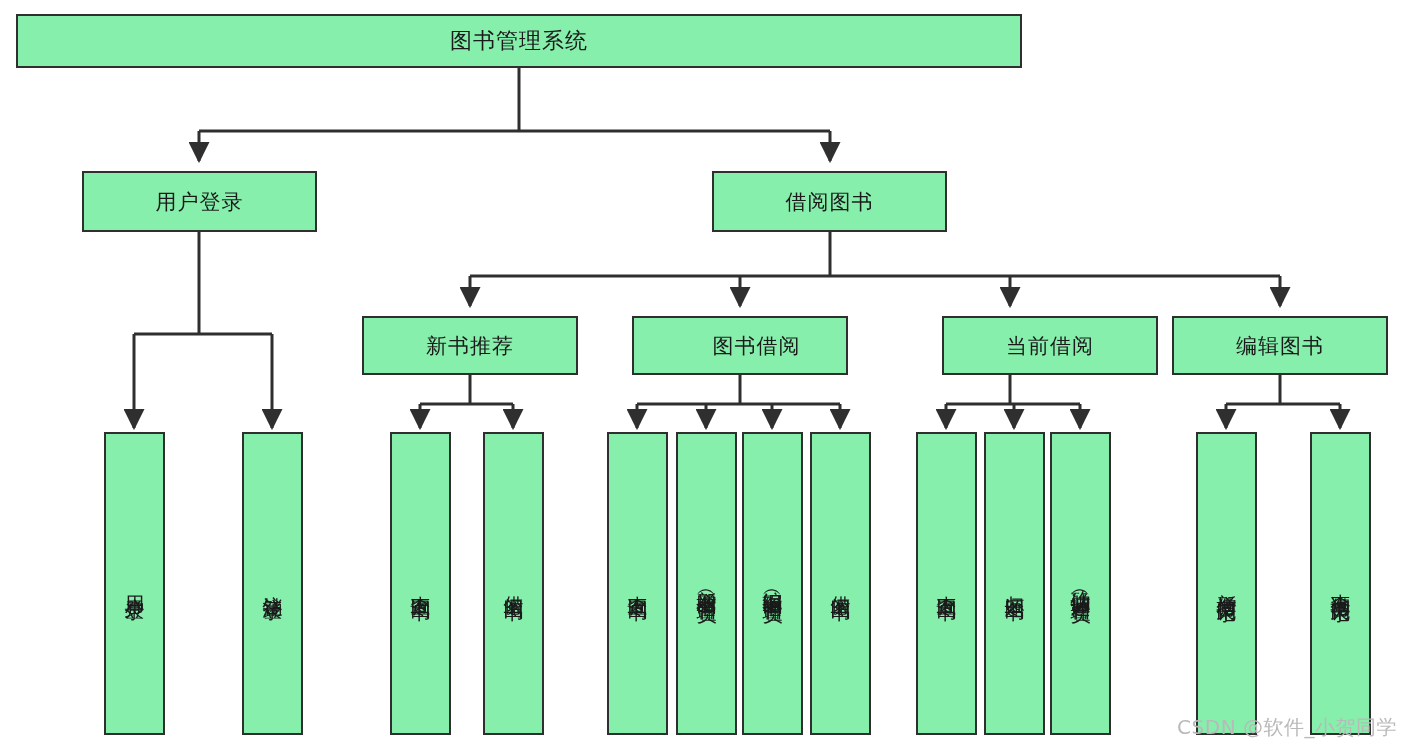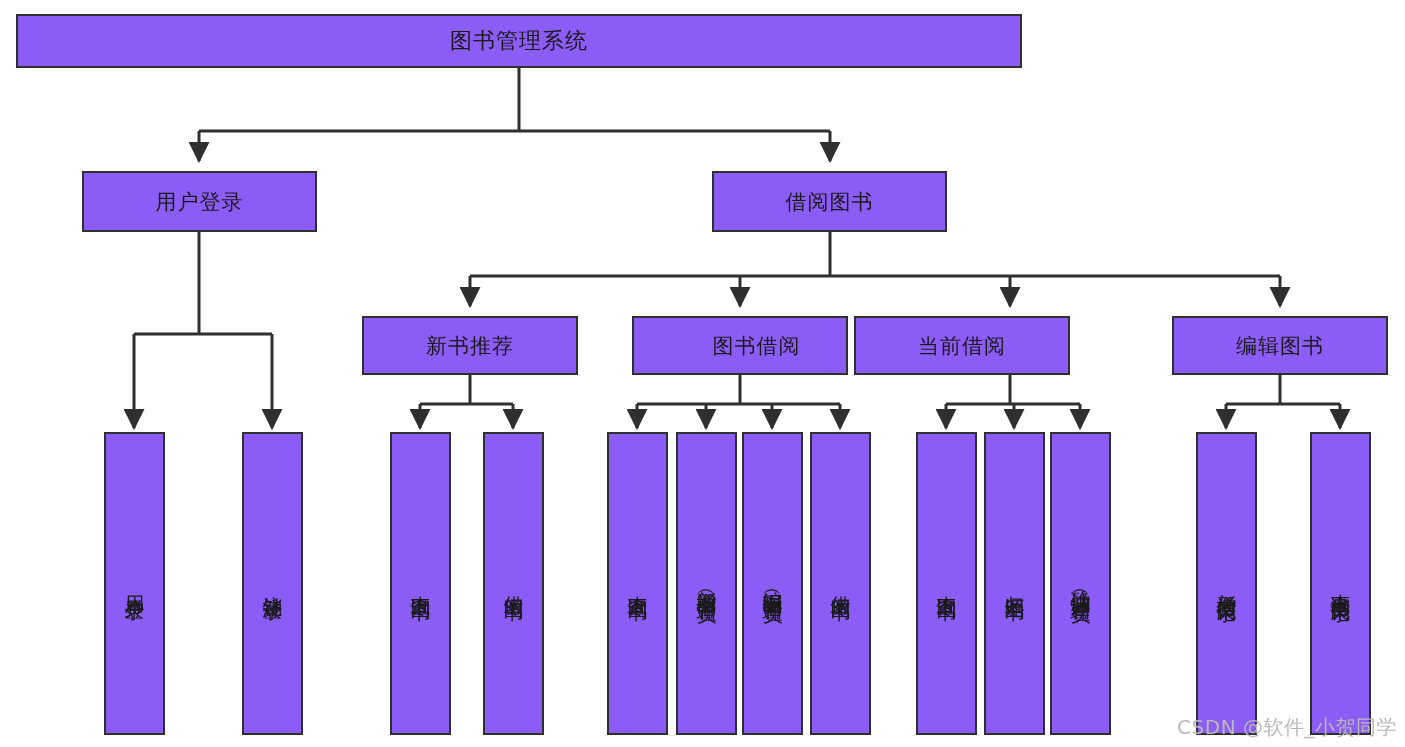--- a/index.html
+++ b/index.html
@@ -14,21 +14,21 @@
   #canvas {
     position: relative;
     width: 1405px;
     height: 747px;
     background: #ffffff;
     overflow: hidden;
   }
   .node {
     position: absolute;
     box-sizing: border-box;
-    background: #8b5cf6;
+    background: #86efac;
     border: 2px solid #2f2f2f;
     display: flex;
     align-items: center;
     justify-content: center;
     color: #1a1a1a;
     text-align: center;
   }
   .node.horiz {
     font-size: 21px;
     letter-spacing: 1px;
@@ -135,21 +135,21 @@
   </div>
 
   <div class="node horiz" style="left:362px; top:316px; width:216px; height:59px;">
     <span class="label">新书推荐</span>
   </div>
 
   <div class="node horiz" style="left:632px; top:316px; width:216px; height:59px;padding-left:33px;">
     <span class="label">图书借阅</span>
   </div>
 
-  <div class="node horiz" style="left:854px; top:316px; width:216px; height:59px;">
+  <div class="node horiz" style="left:942px; top:316px; width:216px; height:59px;">
     <span class="label">当前借阅</span>
   </div>
 
   <div class="node horiz" style="left:1172px; top:316px; width:216px; height:59px;">
     <span class="label">编辑图书</span>
   </div>
 
   <div class="node vert" style="left:104px; top:432px; width:61px; height:303px;">
     <span class="label">用户登录</span>
   </div>

